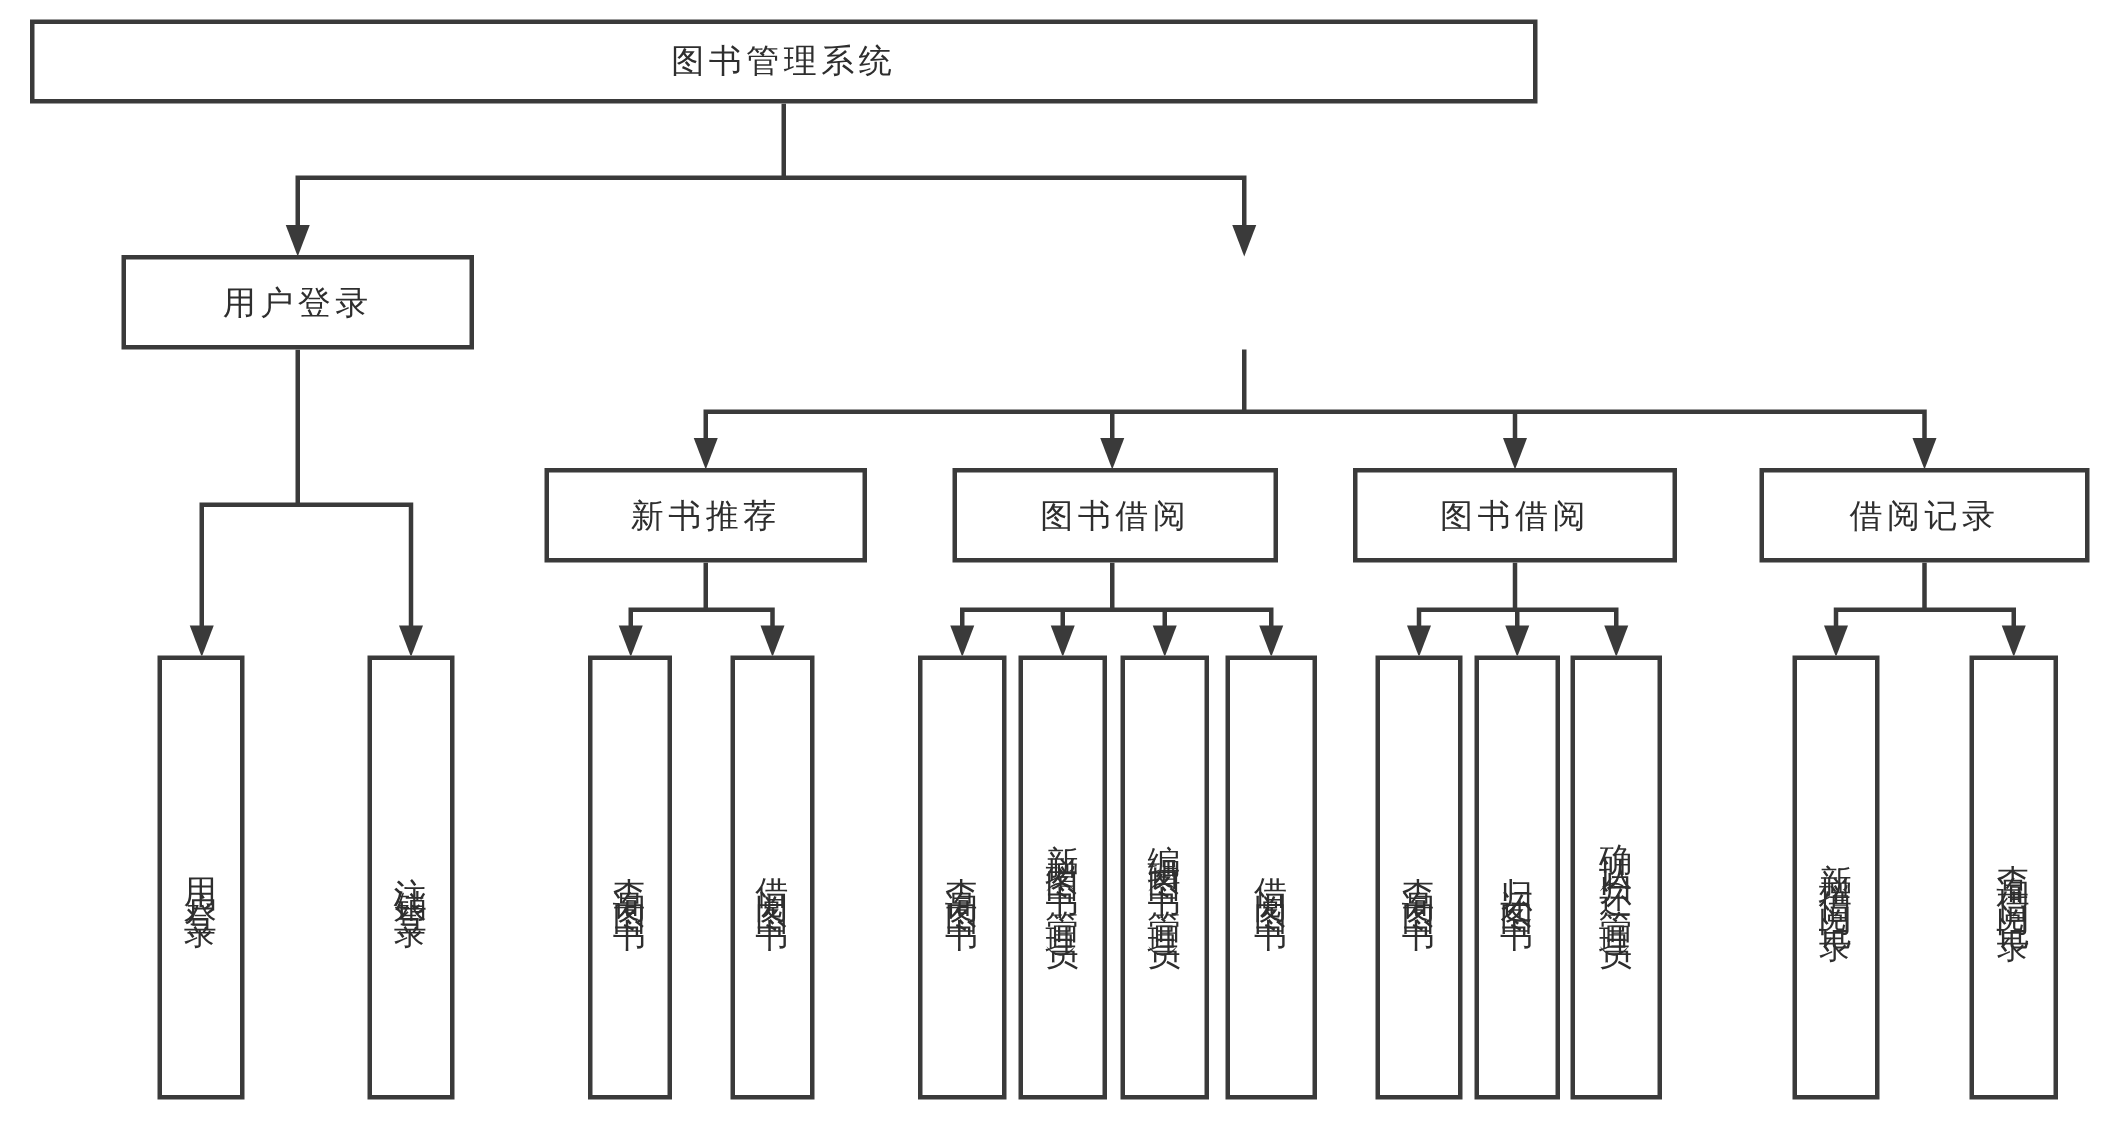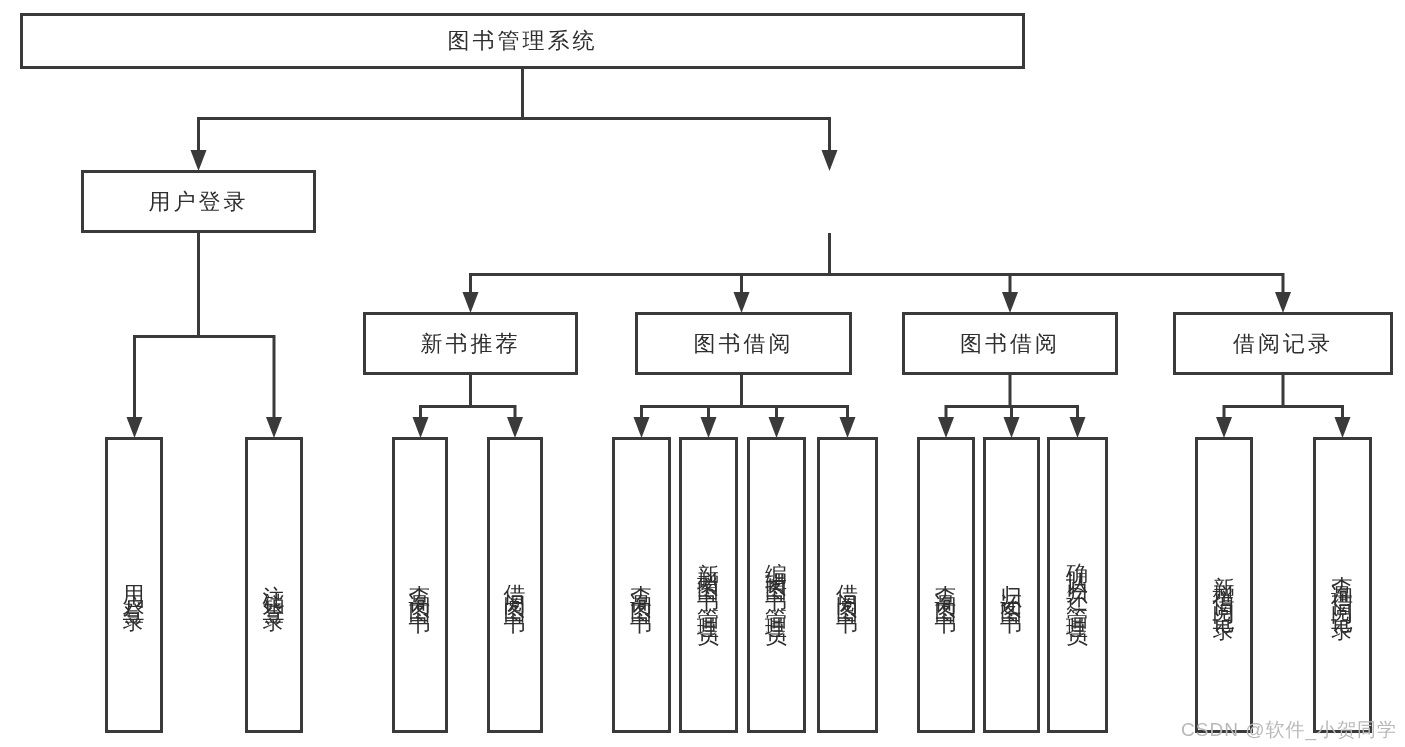--- a/index.html
+++ b/index.html
@@ -155,14 +155,13 @@
   <div class="node leaf f-11">
     <span class="vtext">确认归还（管理员）</span>
   </div>
   <div class="node leaf f-12">
     <span class="vtext">新增借阅记录</span>
   </div>
   <div class="node leaf f-13">
     <span class="vtext">查询借阅记录</span>
   </div>
 
-  <div class="watermark">CSDN @软件_小贺同学</div>
 </div>
 
 </body></html>

